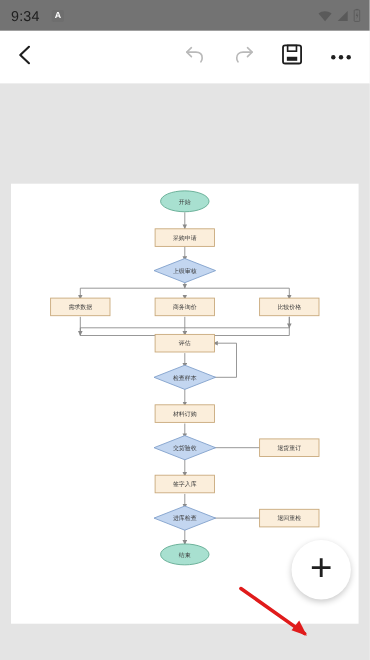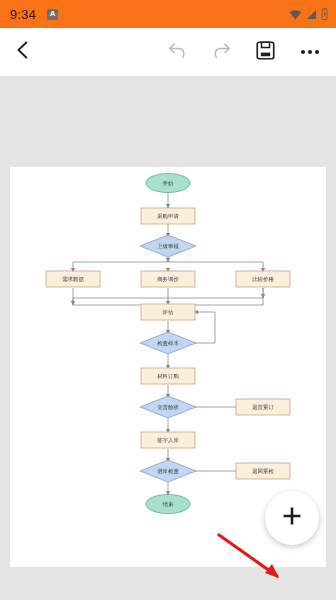--- a/index.html
+++ b/index.html
@@ -6,21 +6,21 @@
   html,body { width:336px; height:600px; }
   body {
     font-family:"Liberation Sans", sans-serif;
     background:#e6e6e6;
     overflow:hidden;
     position:relative;
   }
 
   
   .statusbar{
-    height:28px; background:#f97316;
+    height:28px; background:#737373;
     display:flex; align-items:center;
     padding:0 10px; position:relative;
   }
   .sb-time{ font-size:13px; color:#202020; letter-spacing:.2px; }
   .sb-appicon{
     margin-left:11px; width:11px; height:11px;
     background:#6e6e6e; border-radius:1.5px;
     display:flex; align-items:center; justify-content:center;
     font-size:8px; color:#fff; font-weight:bold; line-height:1;
   }

